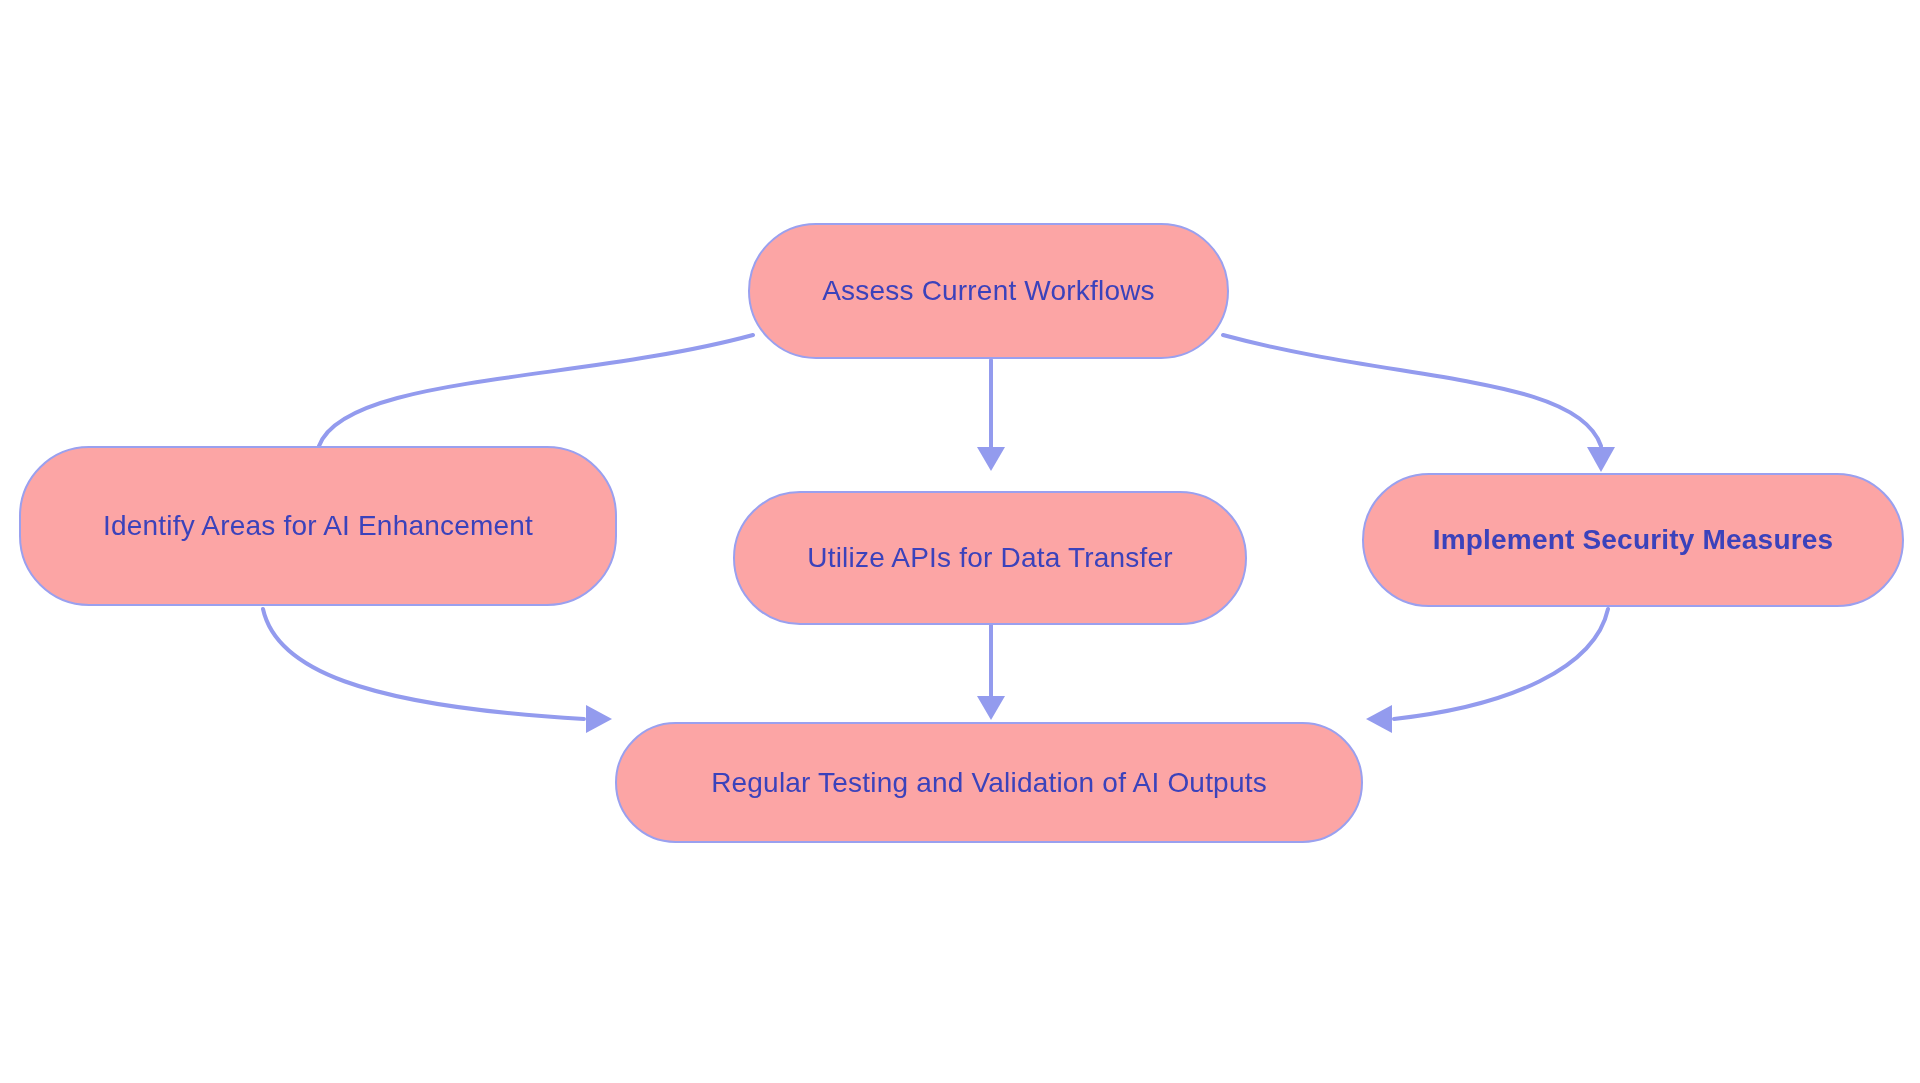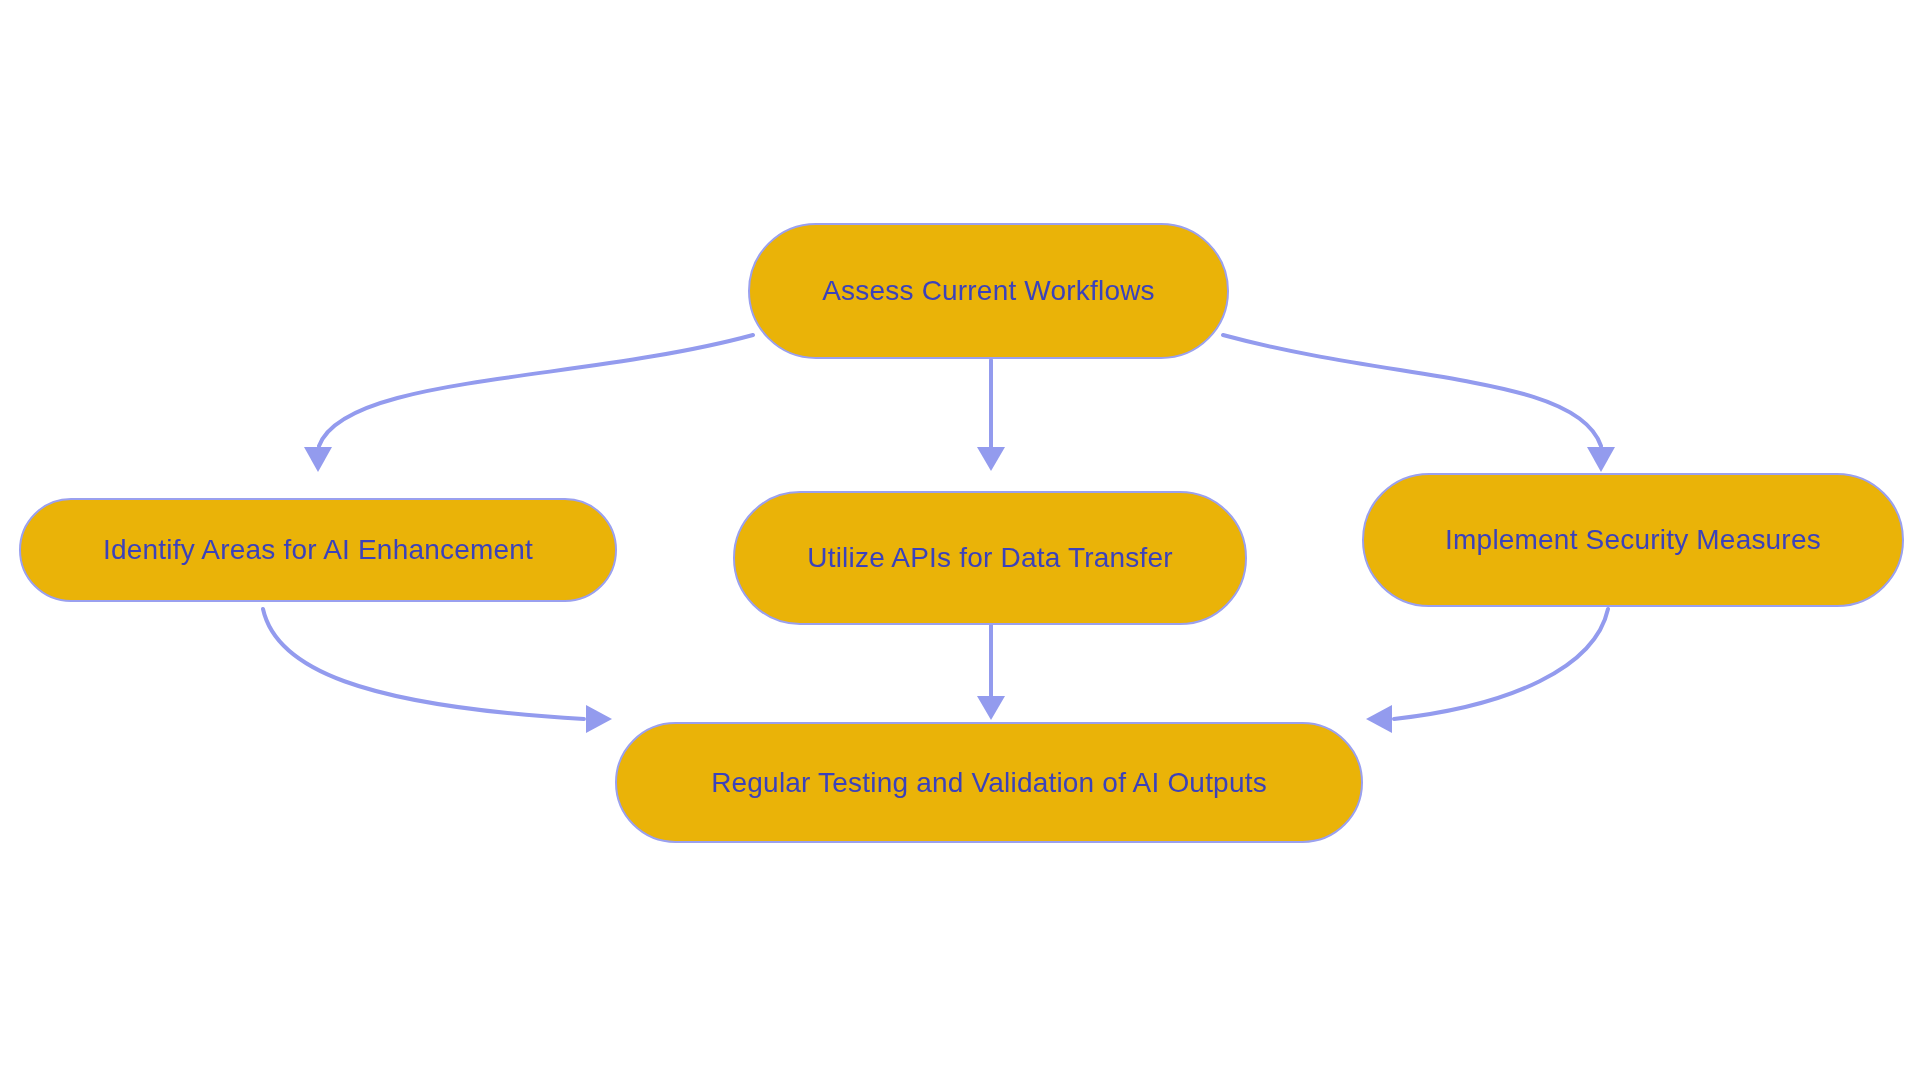--- a/index.html
+++ b/index.html
@@ -33,32 +33,32 @@
   .edge-arrowhead {
     fill: #939bee;
     stroke: none;
   }
   .node {
     position: absolute;
     box-sizing: border-box;
     display: flex;
     align-items: center;
     justify-content: center;
-    background: #eab308;
+    background: #fca5a5;
     border: 2px solid #9aa0ef;
     border-radius: 70px;
     color: #3b42bb;
     font-size: 28px;
     letter-spacing: 0.2px;
     white-space: nowrap;
   }
   #n-assess    { left: 748px;  top: 223px; width: 481px; height: 136px; }
-  #n-identify  { left: 19px;   top: 498px; width: 598px; height: 104px; }
+  #n-identify  { left: 19px;   top: 446px; width: 598px; height: 160px; }
   #n-utilize   { left: 733px;  top: 491px; width: 514px; height: 134px; }
-  #n-implement { left: 1362px; top: 473px; width: 542px; height: 134px; }
+  #n-implement { left: 1362px; top: 473px; width: 542px; height: 134px; font-weight: bold; }
   #n-testing   { left: 615px;  top: 722px; width: 748px; height: 121px; border-radius: 65px; }
 </style>
 </head>
 <body>
 
 <div class="canvas">
 
   <svg class="edges-layer" width="1920" height="1083" viewBox="0 0 1920 1083" xmlns="http://www.w3.org/2000/svg">
 
     <path class="edge-path" d="M 753 335 C 580 382, 345 375, 319 446"></path>

